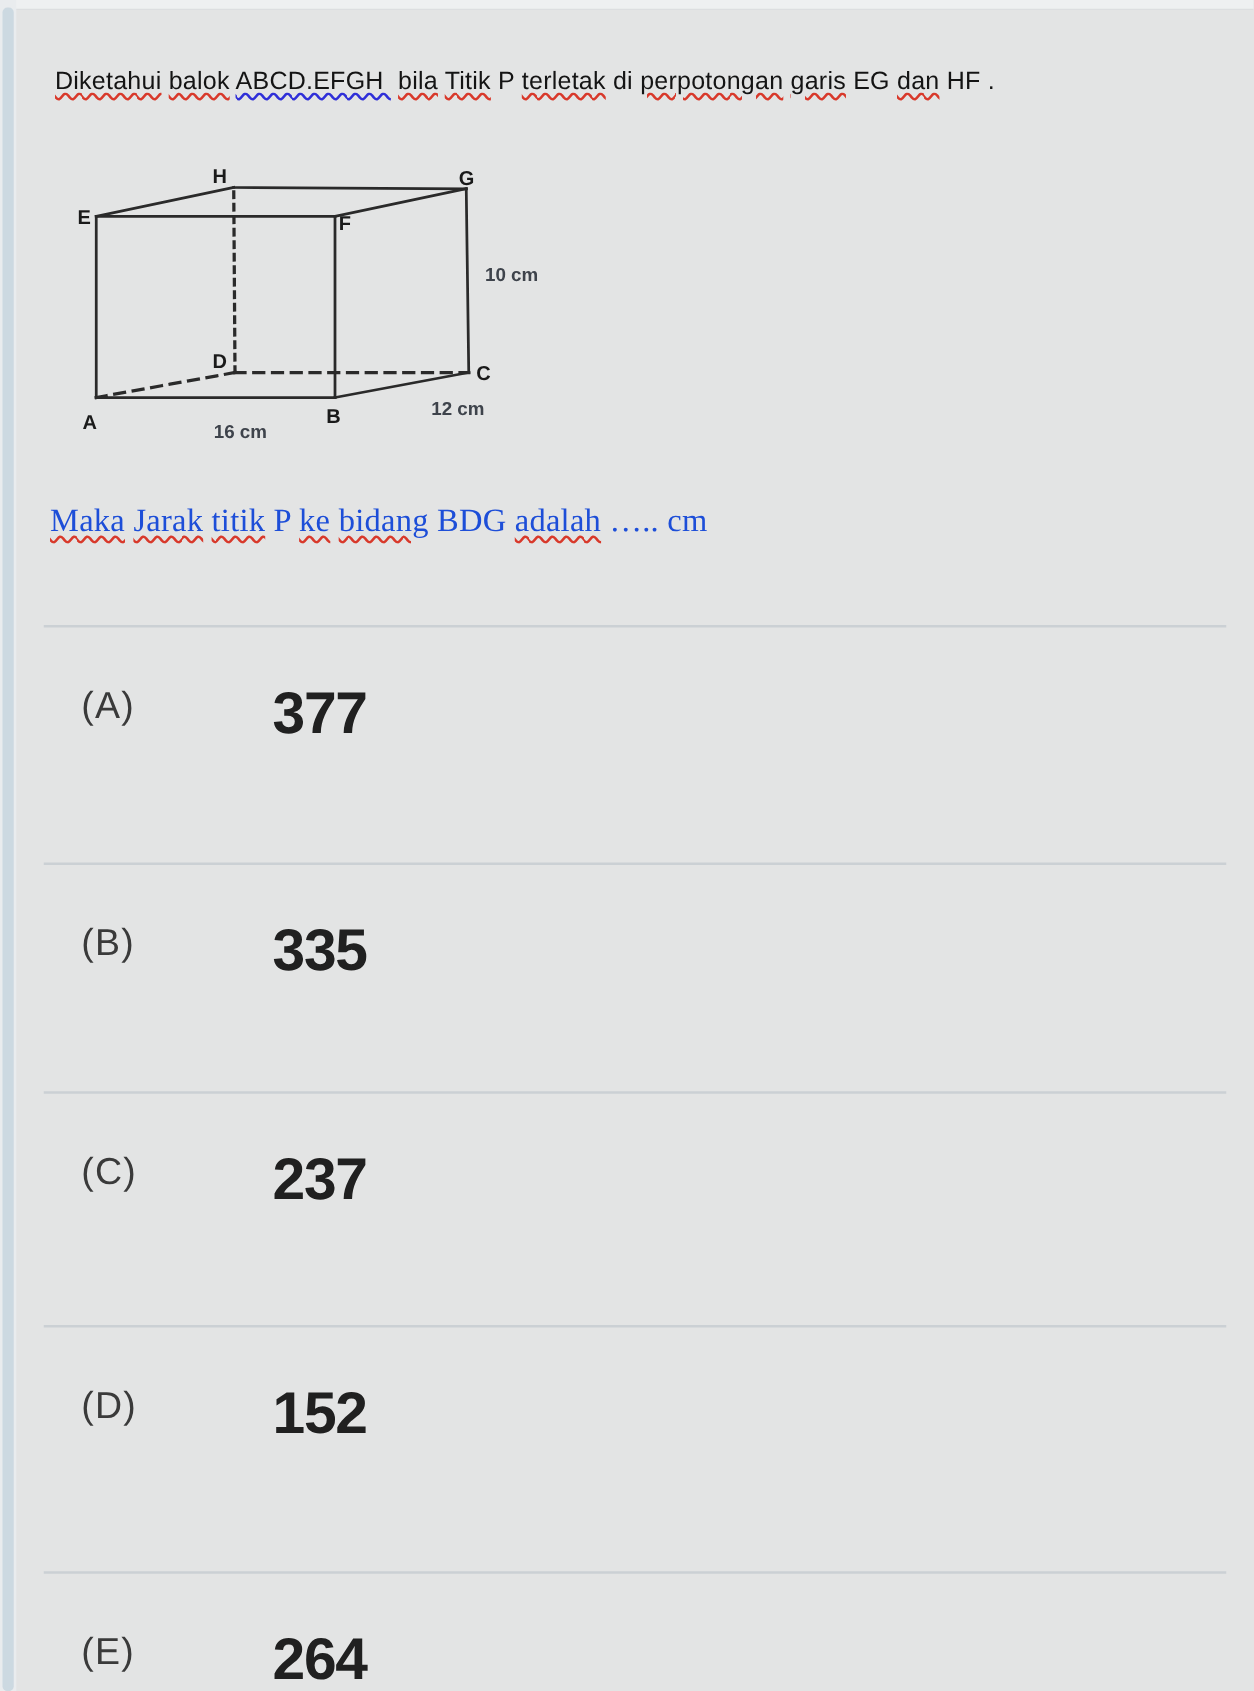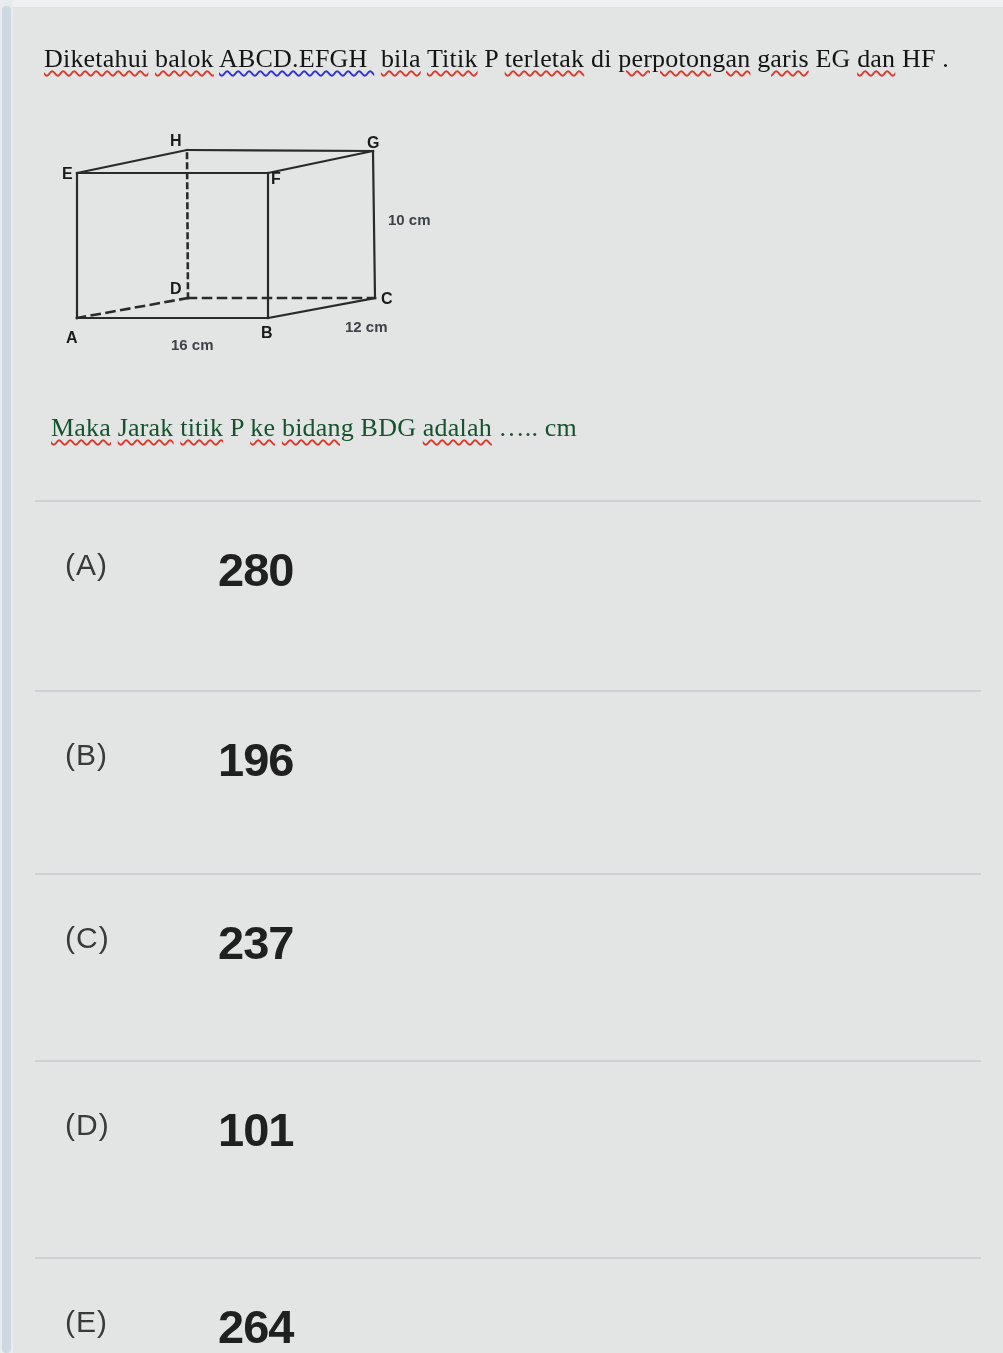--- a/index.html
+++ b/index.html
@@ -15,29 +15,29 @@
   }
   .scrollbar-left{
     position:absolute;left:0;top:0;width:13px;height:1353px;
     background:#e9ecee;
   }
   .scrollbar-thumb{
     position:absolute;left:2px;top:6px;width:9px;height:1347px;
     background:#ccd9e1;border-radius:4px;
   }
   .title{
-    position:absolute;left:44px;top:44px;margin:0;
-    font-family:Liberation Serif, serif;
-    font-size:26px;color:#141414;white-space:pre-wrap;
+    position:absolute;left:44px;top:54px;margin:0;
+    font-family:Liberation Sans, sans-serif;
+    font-size:20px;color:#141414;white-space:pre-wrap;
     letter-spacing:0.2px;
   }
   .prompt{
-    position:absolute;left:35px;top:397px;margin:16px;
+    position:absolute;left:35px;top:397px;margin:5px;
     font-family:"Liberation Serif",serif;
-    font-size:26px;color:#14532d;white-space:pre-wrap;
+    font-size:26px;color:#1d4ed8;white-space:pre-wrap;
     letter-spacing:0.2px;
   }
   .sq-red{
     text-decoration:underline wavy #d8392b;
     text-decoration-thickness:2px;text-underline-offset:3px;
   }
   .sq-blue{
     text-decoration:underline wavy #2f2fd8;
     text-decoration-thickness:2px;text-underline-offset:3px;
   }
@@ -112,42 +112,42 @@
   </g>
 </svg>
 
 <p id="prompt-line" class="prompt"><span class="sq-red">Maka</span><span> </span><span class="sq-red">Jarak</span><span> </span><span class="sq-red">titik</span><span> </span><span>P</span><span> </span><span class="sq-red">ke</span><span> </span><span class="sq-red">bidang</span><span> </span><span>BDG</span><span> </span><span class="sq-red">adalah</span><span> ….. cm</span></p>
 
 <div>
   <div class="option" style="top:500px;height:190px;">
     <div class="divider"></div>
     <div class="option-content">
       <span class="opt-letter">(A)</span>
-      <span class="opt-value">280</span>
+      <span class="opt-value">377</span>
     </div>
   </div>
   <div class="option" style="top:690px;height:183px;">
     <div class="divider"></div>
     <div class="option-content">
       <span class="opt-letter">(B)</span>
-      <span class="opt-value">196</span>
+      <span class="opt-value">335</span>
     </div>
   </div>
   <div class="option" style="top:873px;height:187px;">
     <div class="divider"></div>
     <div class="option-content">
       <span class="opt-letter">(C)</span>
       <span class="opt-value">237</span>
     </div>
   </div>
   <div class="option" style="top:1060px;height:197px;">
     <div class="divider"></div>
     <div class="option-content">
       <span class="opt-letter">(D)</span>
-      <span class="opt-value">101</span>
+      <span class="opt-value">152</span>
     </div>
   </div>
   <div class="option" style="top:1257px;height:96px;">
     <div class="divider"></div>
     <div class="option-content">
       <span class="opt-letter">(E)</span>
       <span class="opt-value">264</span>
     </div>
   </div>
 </div>

